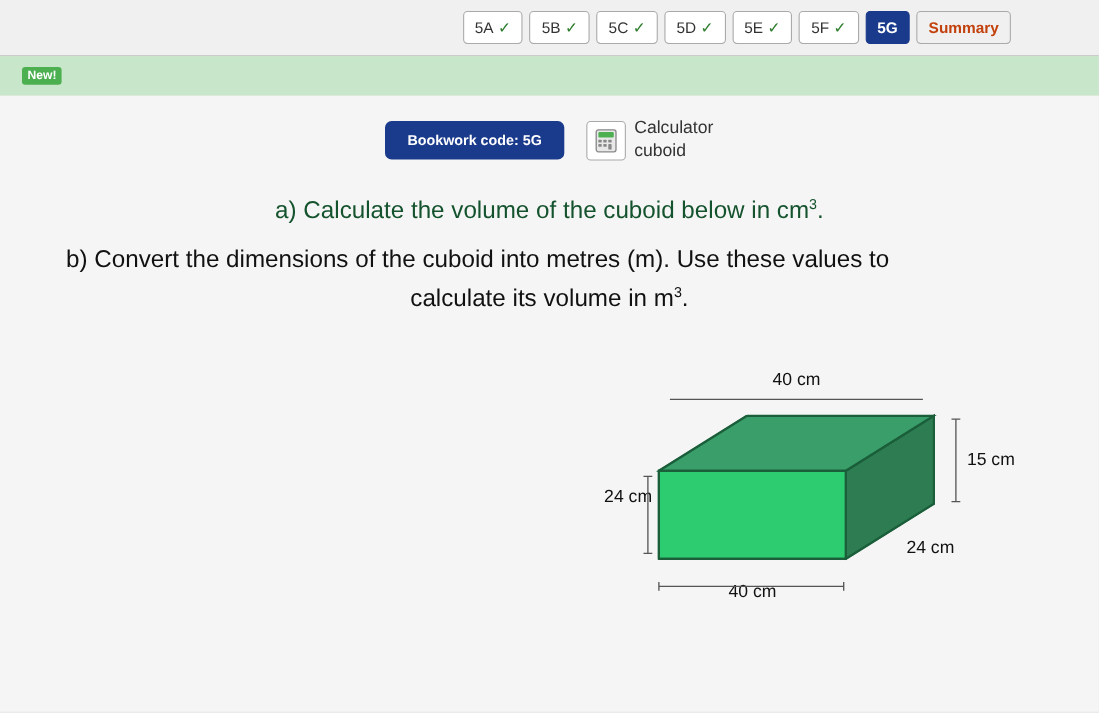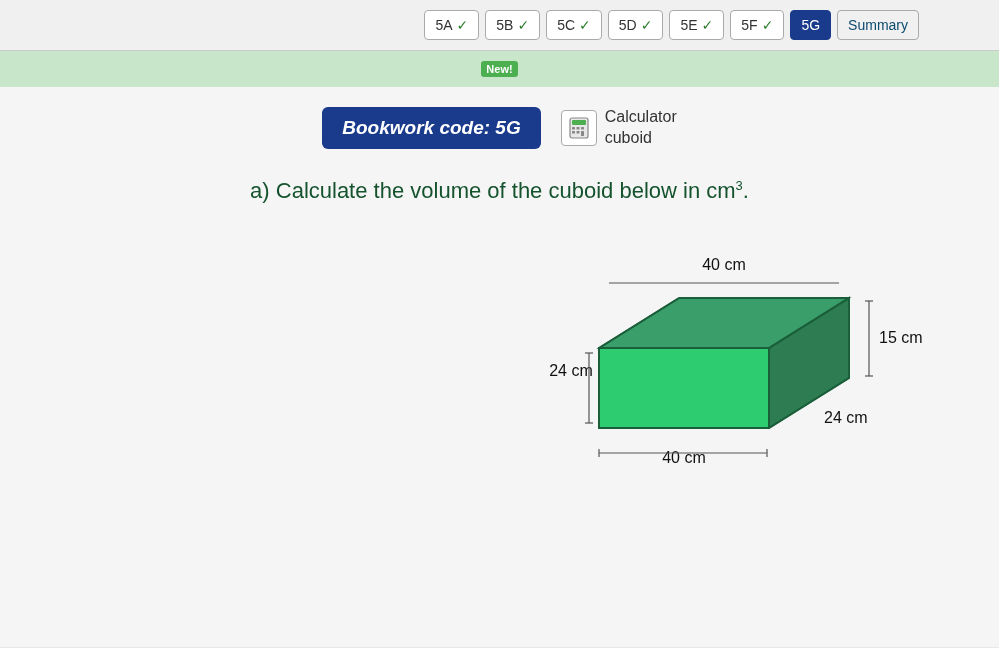--- a/index.html
+++ b/index.html
@@ -38,39 +38,38 @@
 
     .tab-btn .check {
       color: #2d7d2d;
       font-size: 14px;
     }
 
     .tab-active {
       background: #1a3a8c;
       color: white;
       border-color: #1a3a8c;
-      font-weight: normal;
+      font-weight: bold;
     }
 
     .tab-summary {
       background: #f0f0f0;
       border: 1px solid #aaa;
-      color: #0c4a6e;
-      font-weight: normal;
+      color: #c2410c;
+      font-weight: bold;
     }
 
     .green-notice {
       background: #c8e6c9;
       padding: 10px 20px;
       font-size: 14px;
       color: #222;
       display: flex;
       align-items: center;
       gap: 6px;
-      flex-direction: column;
     }
 
     .new-badge {
       background: #4caf50;
       color: white;
       font-size: 11px;
       font-weight: bold;
       padding: 2px 5px;
       border-radius: 3px;
     }
@@ -88,24 +87,23 @@
       gap: 20px;
       margin-bottom: 24px;
     }
 
     .bookwork-code-btn {
       background: #1a3a8c;
       color: white;
       border: none;
       padding: 10px 20px;
       border-radius: 6px;
-      font-size: 19px;
+      font-size: 13px;
       font-weight: bold;
       cursor: pointer;
-      font-style: italic;
     }
 
     .calculator-info {
       display: flex;
       align-items: center;
       gap: 8px;
       font-size: 14px;
       color: #333;
     }
 
@@ -175,20 +173,26 @@
         <div>cuboid</div>
       </div>
     </div>
   </div>
 
   <div style="text-align:center; font-size:22px; color:#14532d; line-height:1.6; margin-bottom: 10px;">
     <div>
       a) Calculate the volume of the cuboid below in cm<sup>3</sup>.
     </div>
   </div>
+  <div style="font-size:22px; color:#111; line-height:1.6; margin-bottom: 20px; padding: 0 20px;">
+    <div>
+      b) Convert the dimensions of the cuboid into metres (m). Use these values to<br>
+      <span style="display:block; text-align:center;">calculate its volume in m<sup>3</sup>.</span>
+    </div>
+  </div>
 
   <div class="cuboid-container">
     <svg class="cuboid-svg" width="420" height="260" viewBox="0 0 420 260">
 
       <line x1="140" y1="70" x2="140" y2="150" stroke="#555" stroke-width="1.5" stroke-dasharray="5,4"></line>
 
       <line x1="140" y1="150" x2="310" y2="150" stroke="#555" stroke-width="1.5" stroke-dasharray="5,4"></line>
 
       <line x1="60" y1="200" x2="140" y2="150" stroke="#555" stroke-width="1.5" stroke-dasharray="5,4"></line>
 

